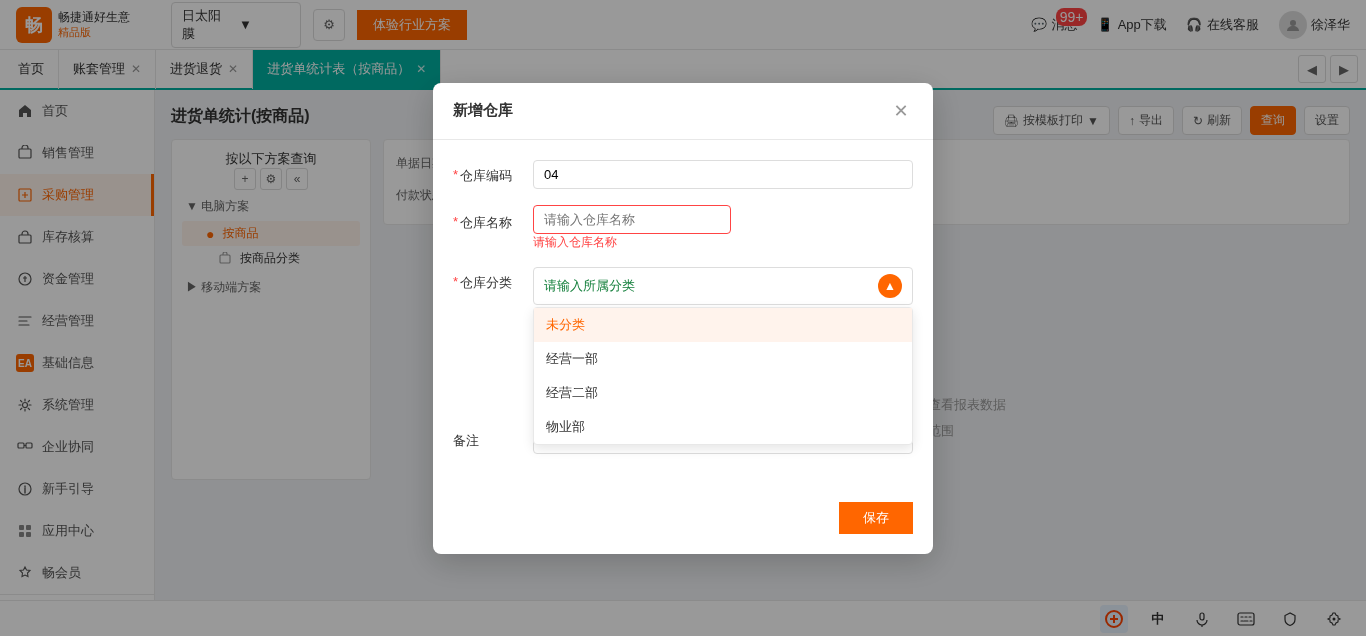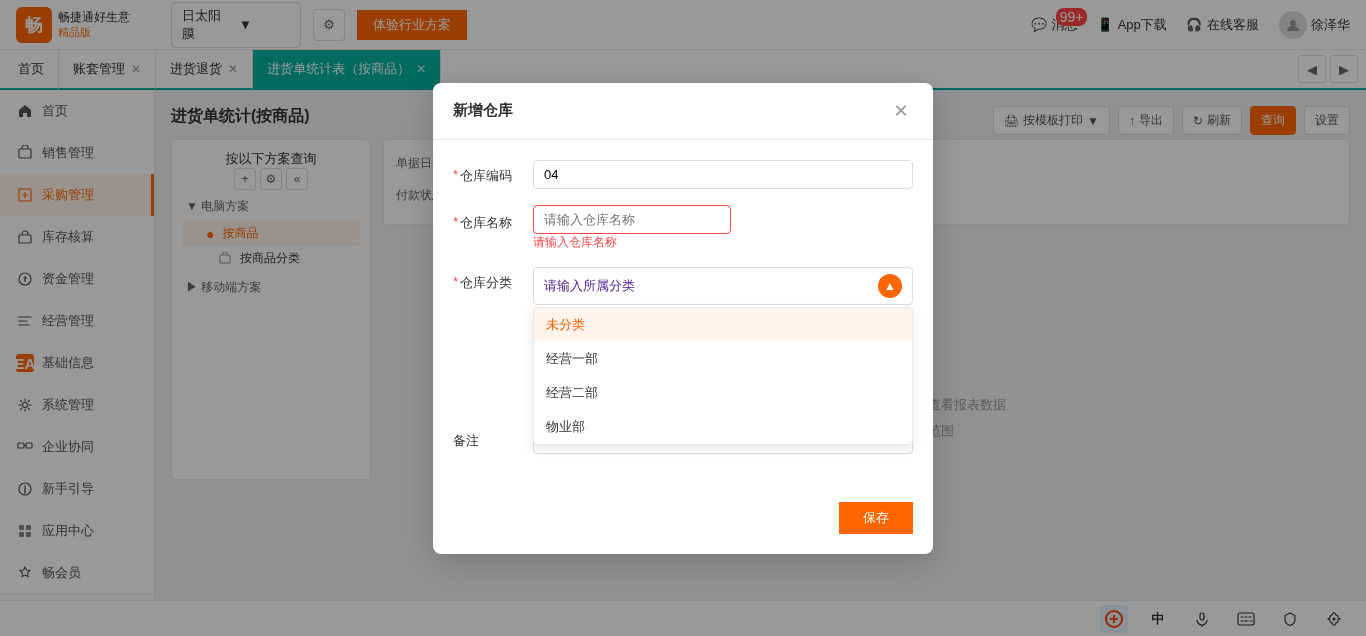--- a/index.html
+++ b/index.html
@@ -362,21 +362,21 @@
       border: 1px solid #ddd;
       border-radius: 4px;
       padding: 6px 10px;
       font-size: 13px;
       display: flex;
       align-items: center;
       cursor: pointer;
       background: #fff;
       position: relative;
     }
-    .dropdown-trigger .placeholder { color: #4c1d95; flex: 1; }
+    .dropdown-trigger .placeholder { color: #15803d; flex: 1; }
     .dropdown-arrow {
       width: 24px; height: 24px;
       background: #ff6600;
       border-radius: 50%;
       display: flex; align-items: center; justify-content: center;
       color: white;
       font-size: 12px;
       flex-shrink: 0;
     }
 
@@ -617,21 +617,21 @@
     </div>
     <div class="sidebar-item">
       <div class="sidebar-icon">
         <svg width="16" height="16" viewBox="0 0 16 16">
             <path d="M2 4h12M2 8h8M2 12h10" stroke="currentColor" stroke-width="1.2" stroke-linecap="round"></path>
           </svg>
       </div>
       <span>经营管理</span>
     </div>
     <div class="sidebar-item">
-      <div class="sidebar-icon" style="background:#ff6600;border-radius:3px;color:white;font-size:15px;font-weight:bold;width:18px;height:18px;">
+      <div class="sidebar-icon" style="background:#ff6600;border-radius:3px;color:white;font-size:10px;font-weight:bold;width:18px;height:18px;">
         <span style="display:flex;align-items:center;justify-content:center;width:100%;height:100%;">EA</span>
       </div>
       <span>基础信息</span>
     </div>
     <div class="sidebar-item">
       <div class="sidebar-icon">
         <svg width="16" height="16" viewBox="0 0 16 16">
             <circle cx="8" cy="8" r="2.5" fill="none" stroke="currentColor" stroke-width="1.2"></circle>
             <path d="M8 2v2M8 12v2M2 8h2M12 8h2M3.5 3.5l1.4 1.4M11.1 11.1l1.4 1.4M3.5 12.5l1.4-1.4M11.1 4.9l1.4-1.4" stroke="currentColor" stroke-width="1.2" stroke-linecap="round"></path>
           </svg>

